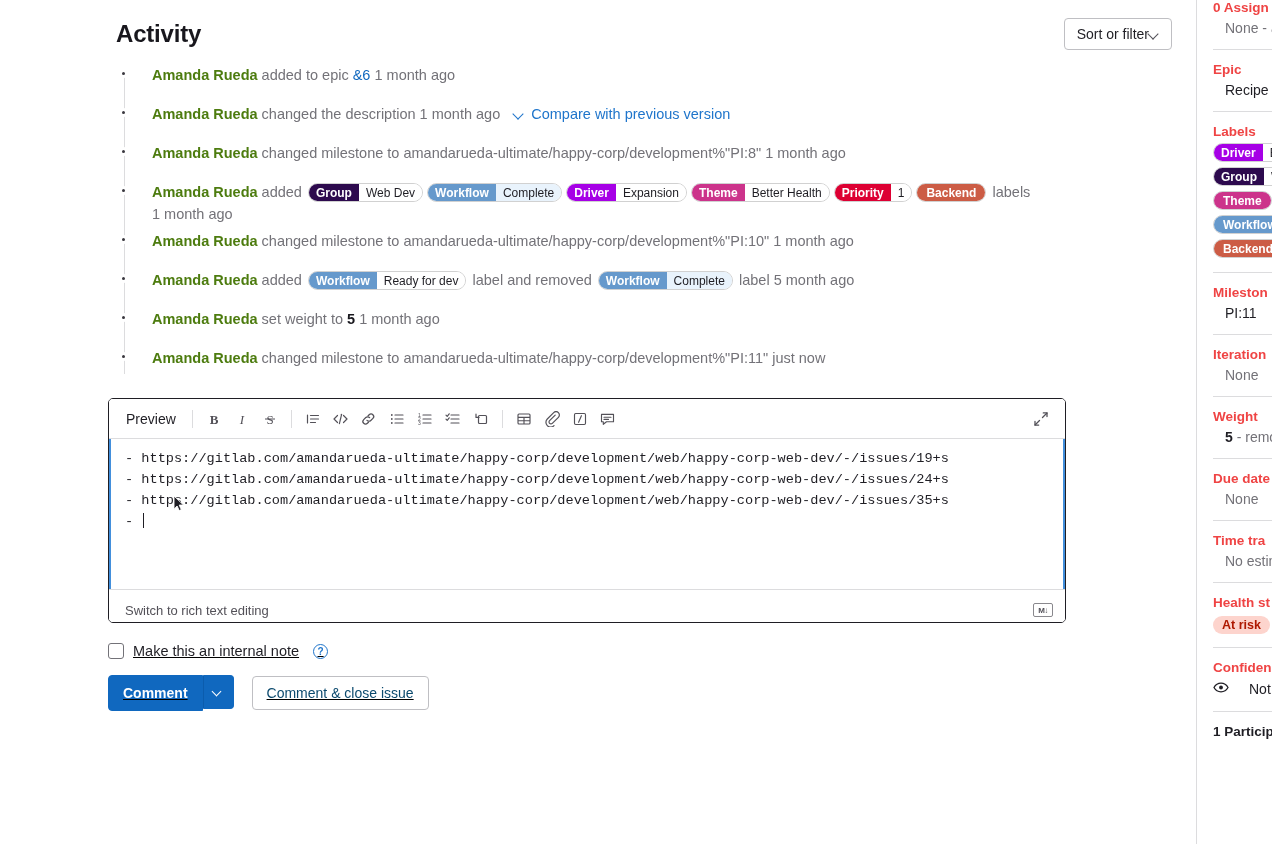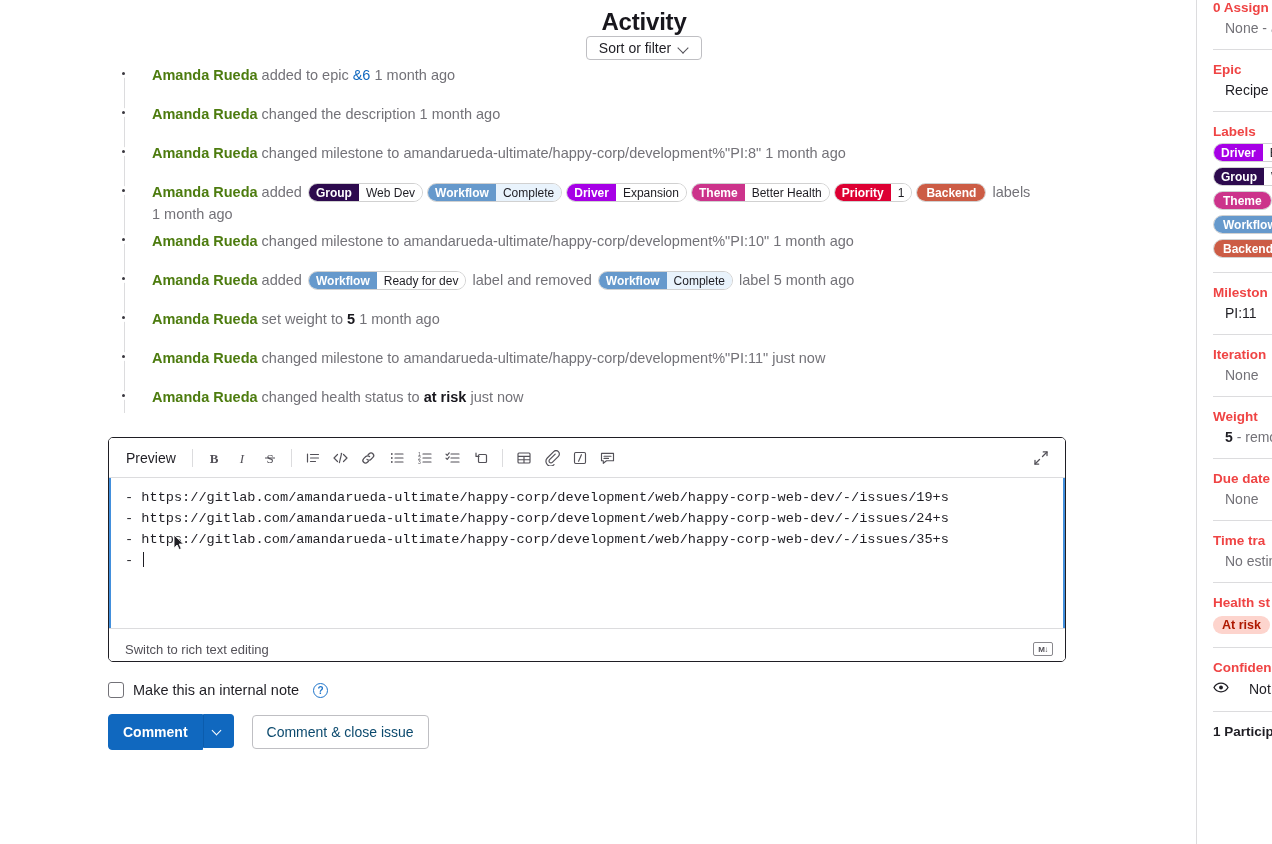--- a/index.html
+++ b/index.html
@@ -12,28 +12,27 @@
   }
   .page { position: relative; width: 1272px; height: 844px; overflow: hidden; background:#fff; }
 
   
   .main { position: absolute; left: 0; top: 0; width: 1196px; height: 844px; padding: 0; }
 
   .activity-header {
     display: flex; align-items: center; justify-content: space-between;
     padding: 8px 24px 0 116px;
     height: 60px;
-    flex-direction: column;
   }
   .activity-title {
     font-size: 24px; font-weight: bold; color: #18171d; letter-spacing: -0.2px;
     margin: 0;
   }
   .sort-filter-btn {
-    display: inline-flex; align-items: center; gap: 8px;
+    display: inline-flex; align-items: center; 
     height: 32px; padding: 0 12px;
     background: #fff; border: 1px solid #bfbfc3; border-radius: 4px;
     font-size: 14px; color: #1f1e24; cursor: pointer;
     white-space: nowrap;
   }
   .chev { display:inline-block; width:10px; height:10px; position:relative; }
   .chev::before{
     content:""; position:absolute; left:0; top:1px;
     width:7px; height:7px; border-right:1.6px solid #535158; border-bottom:1.6px solid #535158;
     transform: rotate(45deg);
@@ -116,21 +115,21 @@
     height: 33px; padding: 8px 12px 0 16px; border-top: 1px solid #dcdcde;
     background:#fff; font-size: 13px; color:#535158;
   }
   .md-icon {
     display:inline-flex; align-items:center; justify-content:center;
     width:20px; height:14px; border:1px solid #89888d; border-radius:2px;
     font-size:8px; font-weight:bold; color:#535158; letter-spacing:-.5px;
   }
 
   
-  .bottom { padding: 0 24px 0 108px; }
+  .bottom { padding: 0 24px 0 108px; text-decoration: underline; }
   .internal-row { display:flex; align-items:center; gap:9px; margin-top: 20px; }
   .cbx {
     width:16px; height:16px; border:1px solid #737278; border-radius:3px; background:#fff;
     cursor:pointer; flex: none;
   }
   .internal-label { font-size:14.5px; color:#1f1e24; }
   .help-icon {
     display:inline-flex; align-items:center; justify-content:center;
     width:15px; height:15px; border-radius:50%; border:1.4px solid #1f75cb;
     color:#1f75cb; font-size:10px; font-weight:bold; margin-left:5px;
@@ -195,21 +194,24 @@
       <div class="note-row">
         <span class="note-dot"></span>
         <div class="note-body">
           <span class="author">Amanda Rueda</span><span> added to epic </span><a class="ref" href="#">&amp;6</a><span> 1 month ago</span>
         </div>
       </div>
 
       <div class="note-row">
         <span class="note-dot"></span>
         <div class="note-body">
-          <span class="author">Amanda Rueda</span><span> changed the description 1 month ago</span>
+          <span class="author">Amanda Rueda</span><span> changed the description 1 month ago</span><span class="compare-link">
+              <span class="chev blue"></span>
+              <span>Compare with previous version</span>
+            </span>
         </div>
       </div>
 
       <div class="note-row">
         <span class="note-dot"></span>
         <div class="note-body">
           <span class="author">Amanda Rueda</span><span> changed milestone to amandarueda-ultimate/happy-corp/development%"PI:8" 1 month ago</span>
         </div>
       </div>
 
@@ -264,26 +266,20 @@
         </div>
       </div>
 
       <div class="note-row">
         <span class="note-dot"></span>
         <div class="note-body">
           <span class="author">Amanda Rueda</span><span> changed milestone to amandarueda-ultimate/happy-corp/development%"PI:11" just now</span>
         </div>
       </div>
 
-      <div class="note-row">
-        <span class="note-dot"></span>
-        <div class="note-body">
-          <span class="author">Amanda Rueda</span><span> changed health status to </span><span class="strong">at risk</span><span> just now</span>
-        </div>
-      </div>
 
     </div>
 
     <div class="editor-wrap">
       <div class="editor">
 
         <div class="toolbar">
           <div class="tb-btn text">Preview</div>
           <div class="tb-sep"></div>
 

